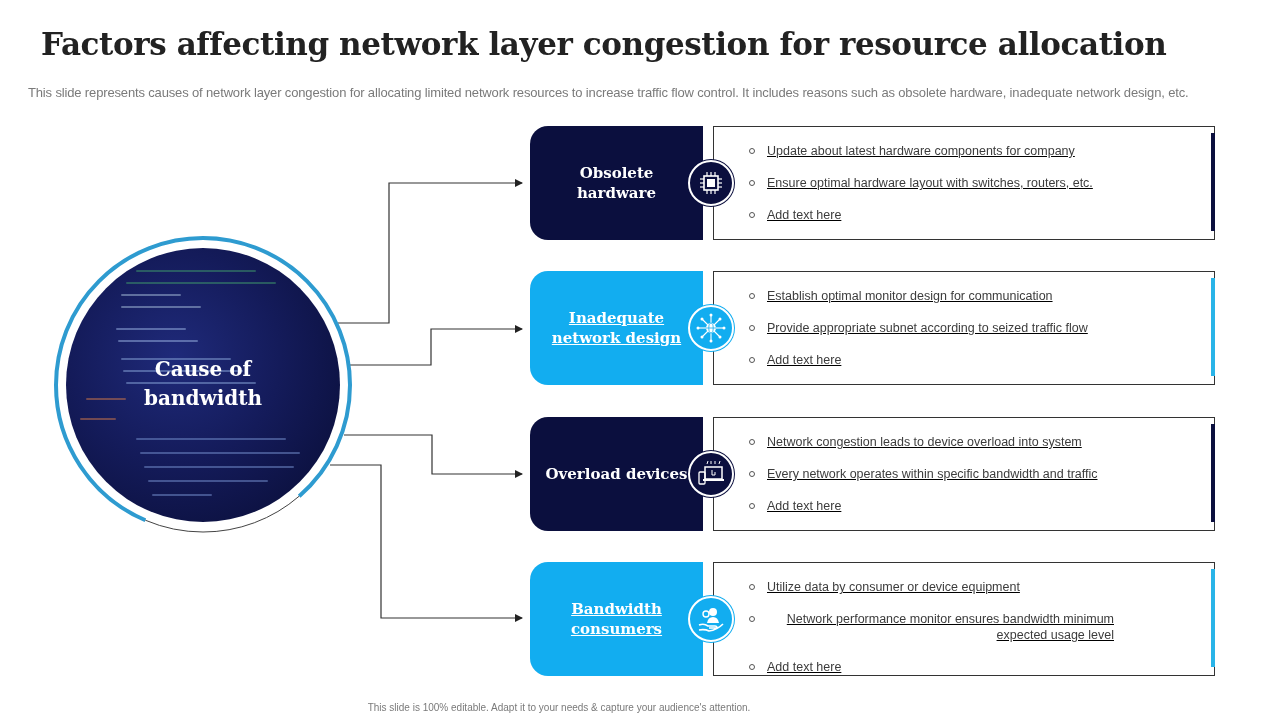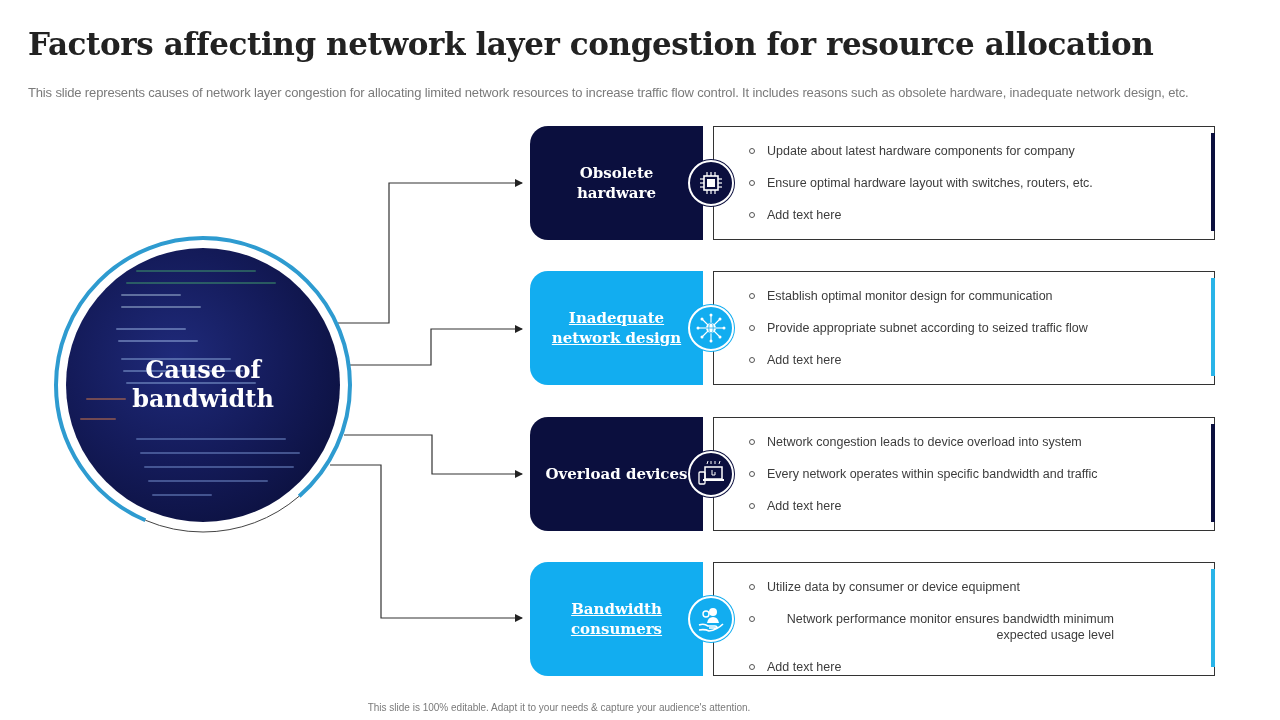--- a/index.html
+++ b/index.html
@@ -1,20 +1,20 @@
 <!DOCTYPE html>
 <html><head>
 <meta charset="utf-8">
 <style>
   * { box-sizing: border-box; margin: 0; padding: 0; }
   html, body { width: 1280px; height: 720px; background: #ffffff; overflow: hidden; }
   body { position: relative; font-family: "Liberation Sans", sans-serif; }
 
   .title {
-    position: absolute; left: 28px; top: 26px; width: 1240px;
+    position: absolute; left: 41px; top: 26px; width: 1240px;
     font-family: "DejaVu Serif", serif; font-weight: bold;
     font-size: 31px; color: #222222; letter-spacing: -0.4px; white-space: nowrap;
   }
   .subtitle {
     position: absolute; left: 28px; top: 85px; width: 1240px;
     font-size: 13px; color: #7a7a7a; white-space: nowrap; letter-spacing: -0.15px;
   }
   .footer {
     position: absolute; left: 0; top: 702px; width: 1118px; text-align: center;
     font-size: 10px; color: #7a7a7a;
@@ -29,21 +29,21 @@
   .hub {
     position: absolute; left: 66px; top: 248px; width: 274px; height: 274px;
     border-radius: 50%; overflow: hidden;
     background: radial-gradient(circle at 40% 40%, #1f2a7a 0%, #141b5a 45%, #0c1140 80%, #0a0d33 100%);
   }
   .code-line {
     position: absolute; height: 2px; border-radius: 1px; opacity: 0.55;
   }
   .hub-label {
     position: absolute; left: 66px; top: 355px; width: 274px; text-align: center;
-    font-family: "DejaVu Serif", serif; font-weight: bold; font-size: 24px;
+    font-family: "DejaVu Serif", serif; font-weight: bold; font-size: 20px;
     color: #ffffff; line-height: 29px;
   }
 
   .connectors { position: absolute; left: 0; top: 0; }
 
   
   .row { position: absolute; left: 530px; width: 690px; height: 114px; }
   .label-box {
     position: absolute; left: 0; top: 0; width: 173px; height: 114px;
     border-radius: 18px 0 0 18px;
@@ -65,21 +65,21 @@
   .content-box {
     position: absolute; left: 183px; top: 0; width: 502px; height: 114px;
     border: 1px solid #333333; background: #ffffff;
   }
   .accent-bar {
     position: absolute; right: -1px; top: 6px; width: 4px; height: 98px;
   }
   .accent-bar.dark { background: #0b0f3e; }
   .accent-bar.light { background: #29b4e8; }
 
-  .bullets { position: absolute; left: 33px; top: 16px; right: 60px; list-style: none; }
+  .bullets { position: absolute; left: 33px; top: 16px; right: 60px; list-style: none; text-decoration: underline; }
   .bullets li {
     position: relative; padding-left: 20px; font-size: 12.5px; color: #3c3c3c;
     line-height: 16px; margin-bottom: 16px;
   }
   .bullets li .dot {
     position: absolute; left: 2px; top: 5px; width: 6px; height: 6px;
     border: 1px solid #555555; border-radius: 50%;
   }
 </style>
 </head>

